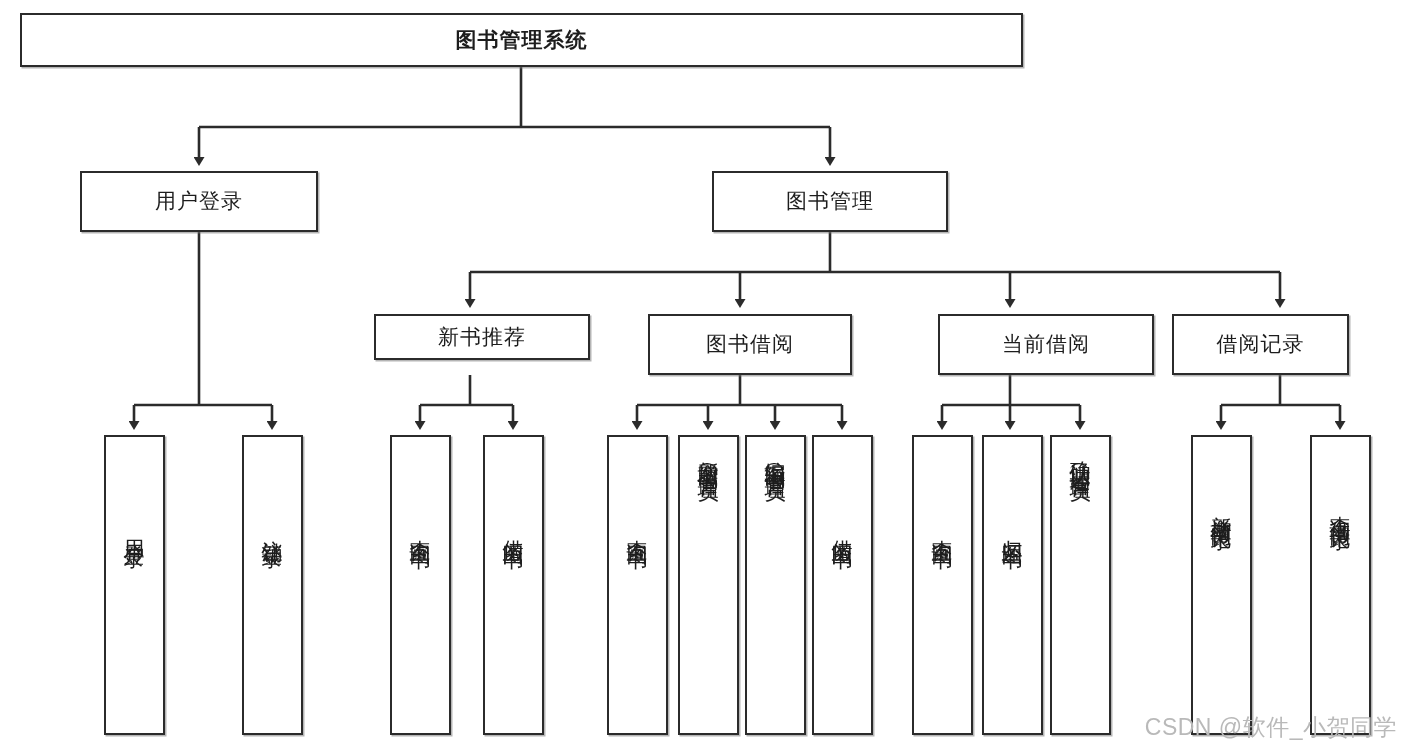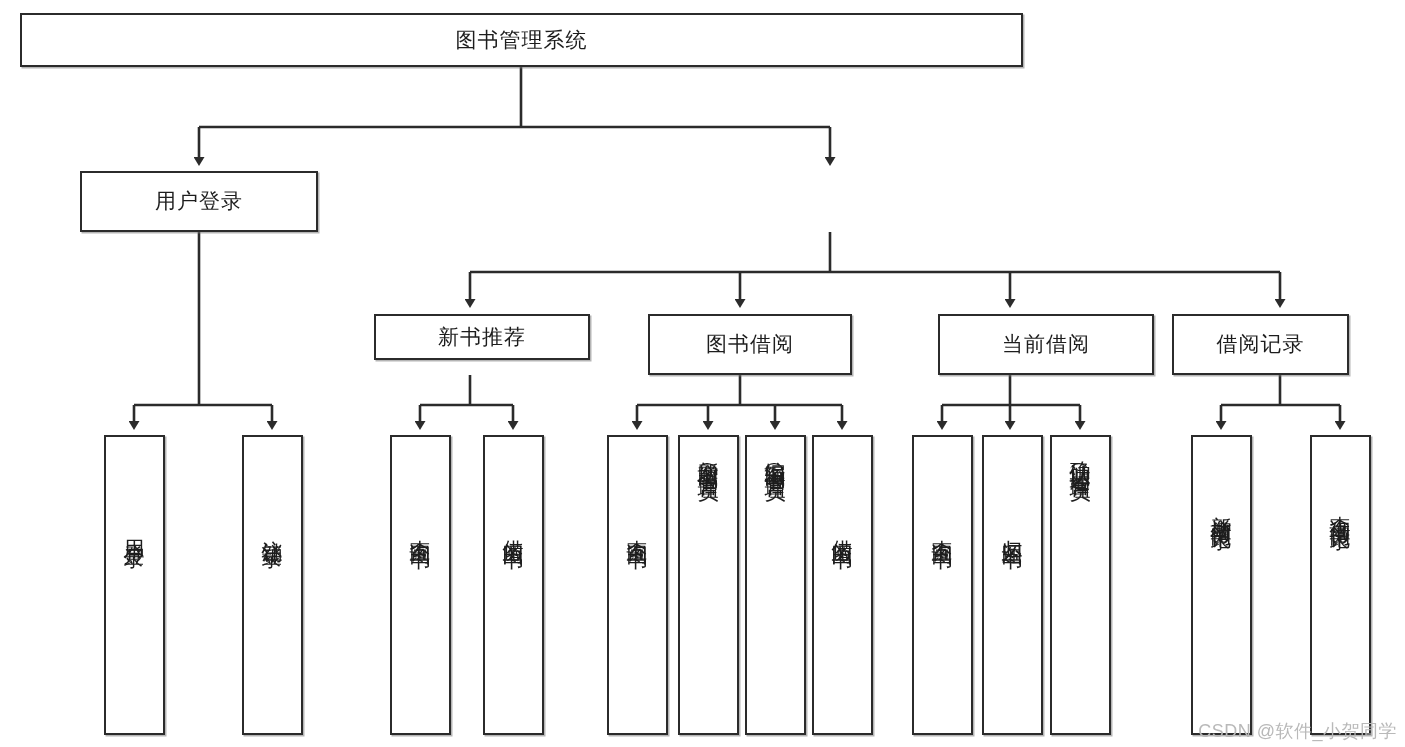--- a/index.html
+++ b/index.html
@@ -58,21 +58,21 @@
   }
   
   .node.vert.mid{ padding-top:86px; }
   .node.vert.mid2{ padding-top:62px; }
   .node.vert.top{ padding-top:7px; }
 
   .watermark{
     position:absolute;
     right:8px;
     bottom:4px;
-    font-size:18px;
+    font-size:23px;
     color:#b9b9b9;
     letter-spacing:0.5px;
     z-index:5;
     white-space:nowrap;
     margin-top:25px;
   }
 </style>
 </head>
 <body>
 
@@ -123,27 +123,30 @@
       <path d="M1010,405 L1010,422" marker-end="url(#arrow)"></path>
       <path d="M1080,405 L1080,422" marker-end="url(#arrow)"></path>
 
       <path d="M1280,375 L1280,405"></path>
       <path d="M1221,405 L1340,405"></path>
       <path d="M1221,405 L1221,422" marker-end="url(#arrow)"></path>
       <path d="M1340,405 L1340,422" marker-end="url(#arrow)"></path>
     </g>
   </svg>
 
-  <div class="node" style="left:20px; top:13px; width:1003px; height:54px;">
+  <div class="node" style="left:20px; top:13px; width:1003px; height:54px;font-weight:bold;">
     <span class="lbl">图书管理系统</span>
   </div>
 
   <div class="node" style="left:80px; top:171px; width:238px; height:61px;">
     <span class="lbl">用户登录</span>
   </div>
+  <div class="node" style="left:712px; top:171px; width:236px; height:61px;">
+    <span class="lbl">图书管理</span>
+  </div>
 
   <div class="node" style="left:374px; top:314px; width:216px; height:46px;">
     <span class="lbl">新书推荐</span>
   </div>
   <div class="node" style="left:648px; top:314px; width:204px; height:61px;">
     <span class="lbl">图书借阅</span>
   </div>
   <div class="node" style="left:902px; top:314px; width:216px; height:61px;margin-left:36px;">
     <span class="lbl">当前借阅</span>
   </div>

